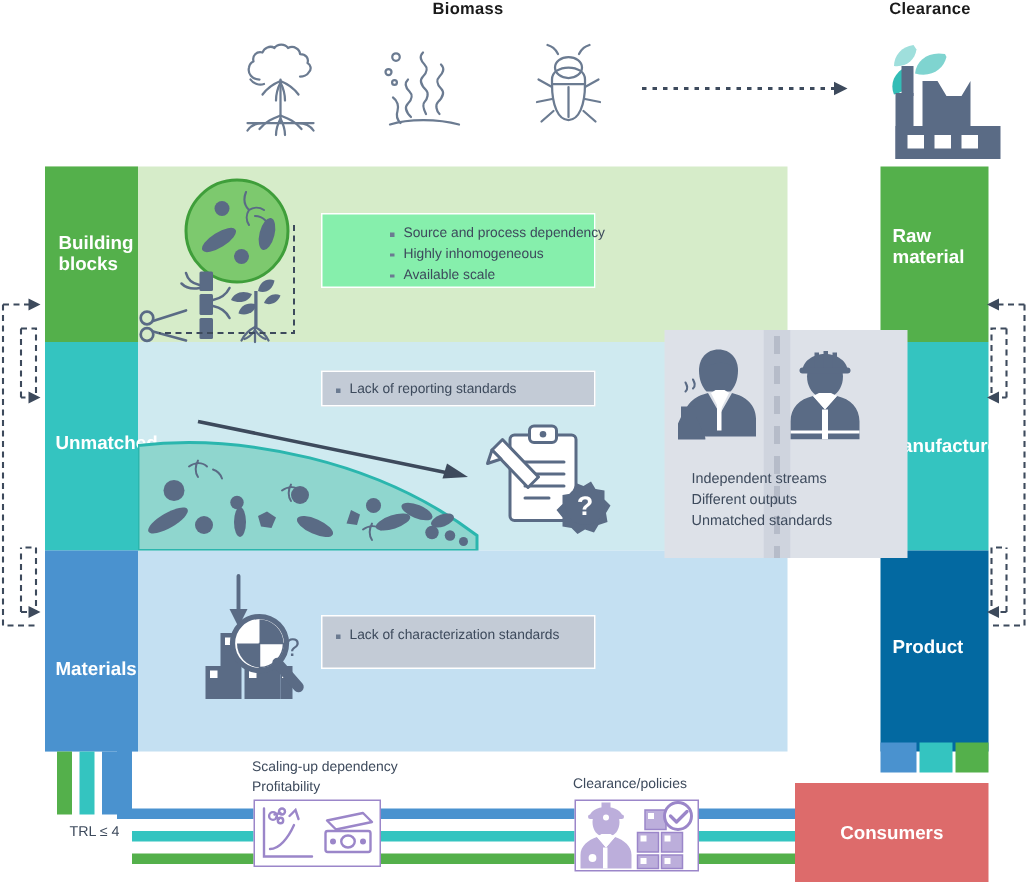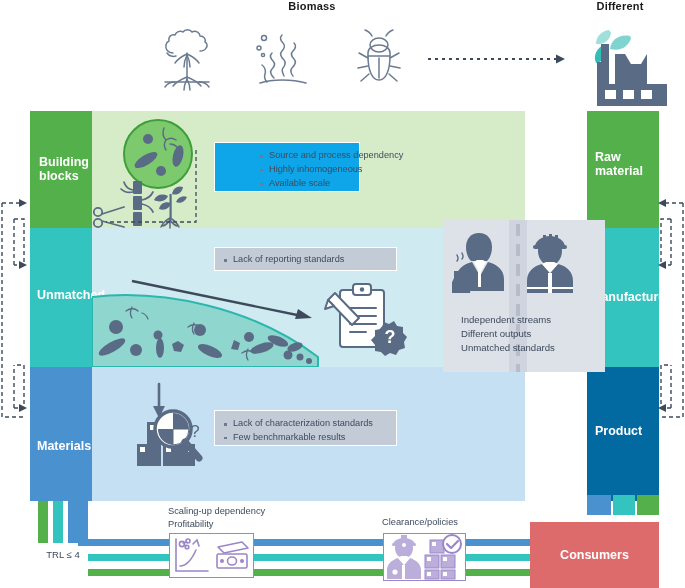--- a/index.html
+++ b/index.html
@@ -18,21 +18,21 @@
   .panel-text{font-size:9.6px;color:#3d4a5c;line-height:1.45;white-space:nowrap;}
   .sm-note{font-size:9.3px;color:#3d4a5c;line-height:1.35;white-space:nowrap;}
   .iconbox{box-sizing:border-box;background:#fff;border:1.5px solid #9b86c9;}
   .consumers-lbl{font-size:12.5px;font-weight:bold;color:#fff;}
   .trl{font-size:9.5px;color:#3d4a5c;}
 </style>
 </head>
 <body>
 
 <div class="abs lbl-top" style="left:252px;top:0px;width:120px;text-align:center;">Biomass</div>
-<div class="abs lbl-top" style="left:570px;top:0px;width:100px;text-align:center;">Different</div>
+<div class="abs lbl-top" style="left:570px;top:0px;width:100px;text-align:center;">Clearance</div>
 
 <svg class="abs" style="left:153px;top:25px;" width="72" height="66" viewBox="0 0 72 66">
   <g fill="none" stroke="#6b7b91" stroke-width="1.5" stroke-linecap="round" stroke-linejoin="round">
     <path d="M20 28c-5 0-8-4-7-8 .5-3 3-4 3-4 -1-4 2-7 6-6 1-3 5-5 8-3 2-3 7-3 9 0 4-2 8 1 8 4 4 0 6 3 5 6 2 1 3 4 1 6-1 2-4 3-6 3"></path>
     <path d="M14 28c2 3 6 4 9 3"></path>
     <path d="M34 28v28"></path>
     <path d="M34 29c-5 2-9 5-12 9M34 29c5 2 9 5 12 9M34 30c-2 4-3 8-3 12M34 30c2 4 3 8 3 12"></path>
     <path d="M34 52c-5 2-10 4-14 9M34 52c5 2 10 4 14 9M34 54c-2 4-3 7-3 11M34 54c2 4 3 7 3 11"></path>
     <path d="M22 57c-4 0-8 2-10 5M46 57c4 0 8 2 10 5"></path>
     <path d="M12 57h44" stroke-dasharray="0"></path>
@@ -220,38 +220,37 @@
   </g>
   <circle cx="48" cy="47" r="18" fill="#fff" stroke="#5a6b85" stroke-width="3.5"></circle>
   <path d="M48 47 V31 A16 16 0 0 0 33 47 Z" fill="#fff"></path>
   <path d="M48 47 h16 A16 16 0 0 0 48 31 Z" fill="#5a6b85"></path>
   <path d="M48 47 h16 A16 16 0 0 1 48 63 Z" fill="#fff" stroke="#5a6b85" stroke-width="1"></path>
   <path d="M48 47 V63 A16 16 0 0 1 33 47 Z" fill="#5a6b85"></path>
   <line x1="60" y1="60" x2="74" y2="76" stroke="#5a6b85" stroke-width="7" stroke-linecap="round"></line>
   <text x="70" y="55" font-family="Liberation Sans, sans-serif" font-size="17" fill="#5a6b85" text-anchor="middle">?</text>
 </svg>
 
-<div class="abs callout" style="left:214px;top:142px;width:146px;height:50px;background:#0ea5e9;padding-left:45px;">
+<div class="abs callout" style="left:214px;top:142px;width:183px;height:50px;background:#86efac;padding-left:45px;">
   <ul>
     <li>Source and process dependency</li>
     <li>Highly inhomogeneous</li>
     <li>Available scale</li>
   </ul>
 </div>
 
 <div class="abs callout" style="left:214px;top:247px;width:183px;height:24px;background:#c3cbd6;padding-top:5px;">
   <ul>
     <li>Lack of reporting standards</li>
   </ul>
 </div>
 
 <div class="abs callout" style="left:214px;top:410px;width:183px;height:36px;background:#c3cbd6;">
   <ul>
     <li>Lack of characterization standards</li>
-    <li>Few benchmarkable results</li>
   </ul>
 </div>
 
 <div class="abs" style="left:443px;top:220px;width:162px;height:152px;background:#dde1e8;">
   <svg class="abs" style="left:9px;top:11px;" width="58" height="62" viewBox="0 0 58 62">
     <g fill="#5a6b85">
       <path d="M27 2c-8 0-13 6-13 14 0 6 2 11 5 14h16c3-3 5-8 5-14C40 8 35 2 27 2z"></path>
       <path d="M16 14c0-7 5-11 11-11s11 4 11 11c0 0-6-4-11-3s-11 3-11 3z"></path>
       <path d="M20 31c-9 2-16 8-16 17v12h48V48c0-9-7-15-16-17l-8 14z" fill="#5a6b85"></path>
       <path d="M22 31l6 12 6-12-3-2h-6z" fill="#ffffff"></path>

